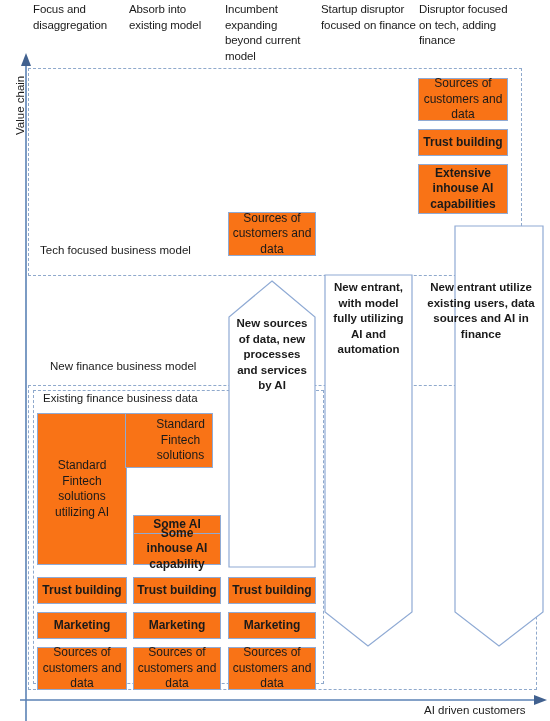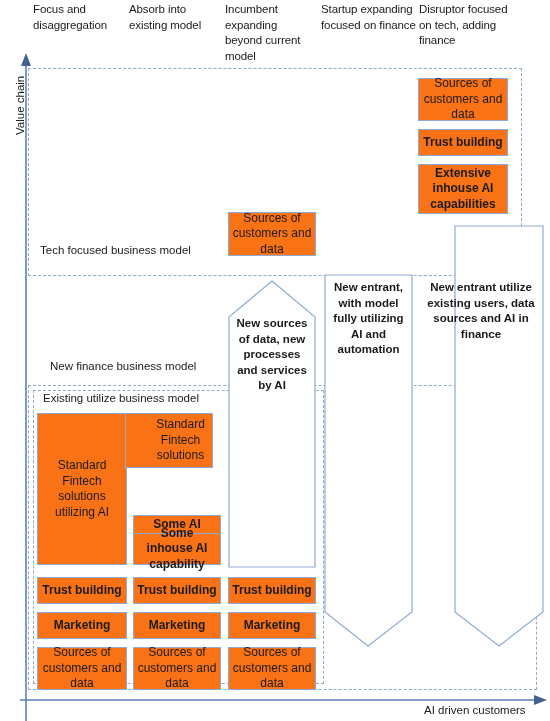--- a/index.html
+++ b/index.html
@@ -82,21 +82,21 @@
   }
 </style>
 </head>
 <body>
 
 <div id="stage">
 
   <div class="abs colhead" style="left:33px;top:2px;width:92px;">Focus and disaggregation</div>
   <div class="abs colhead" style="left:129px;top:2px;width:92px;">Absorb into existing model</div>
   <div class="abs colhead" style="left:225px;top:2px;width:92px;">Incumbent expanding beyond current model</div>
-  <div class="abs colhead" style="left:321px;top:2px;width:95px;">Startup expanding focused on finance</div>
+  <div class="abs colhead" style="left:321px;top:2px;width:95px;">Startup disruptor focused on finance</div>
   <div class="abs colhead" style="left:419px;top:2px;width:100px;">Disruptor focused on tech, adding finance</div>
 
   <svg class="axes" aria-hidden="true">
 
     <line x1="26" y1="721" x2="26" y2="62" stroke="#5b82b5" stroke-width="1.6"></line>
     <polygon points="26,53 21,66 31,66" fill="#41618f"></polygon>
 
     <line x1="20" y1="700" x2="537" y2="700" stroke="#5b82b5" stroke-width="1.6"></line>
     <polygon points="547,700 534,695 534,705" fill="#41618f"></polygon>
   </svg>
@@ -104,21 +104,21 @@
   <div class="axislabel vaxis" style="left:14px;top:135px;">Value chain</div>
   <div class="axislabel" style="left:424px;top:704px;">AI driven customers</div>
 
   <div class="dashreg" style="left:28px;top:68px;width:494px;height:208px;"></div>
   <div class="dashlabel" style="left:40px;top:244px;">Tech focused business model</div>
 
   <div class="dashreg" style="left:28px;top:385px;width:509px;height:305px;"></div>
   <div class="dashlabel" style="left:50px;top:360px;">New finance business model</div>
 
   <div class="dashreg" style="left:33px;top:390px;width:291px;height:294px;"></div>
-  <div class="dashlabel" style="left:43px;top:392px;">Existing utilize business model</div>
+  <div class="dashlabel" style="left:43px;top:392px;">Existing finance business data</div>
 
   <div class="box" style="left:418px;top:78px;width:90px;height:43px;">Sources of customers and data</div>
   <div class="box bold" style="left:418px;top:129px;width:90px;height:27px;">Trust building</div>
   <div class="box bold" style="left:418px;top:164px;width:90px;height:50px;">Extensive inhouse AI capabilities</div>
 
   <div class="box" style="left:228px;top:212px;width:88px;height:44px;">Sources of customers and data</div>
 
   <div class="arrowwrap" style="left:228px;top:280px;width:88px;height:288px;">
     <svg width="88" height="288" viewBox="0 0 88 288">
       <polygon points="44,1 87,37 87,287 1,287 1,37" fill="#ffffff" stroke="#8faad4" stroke-width="1.2"></polygon>

